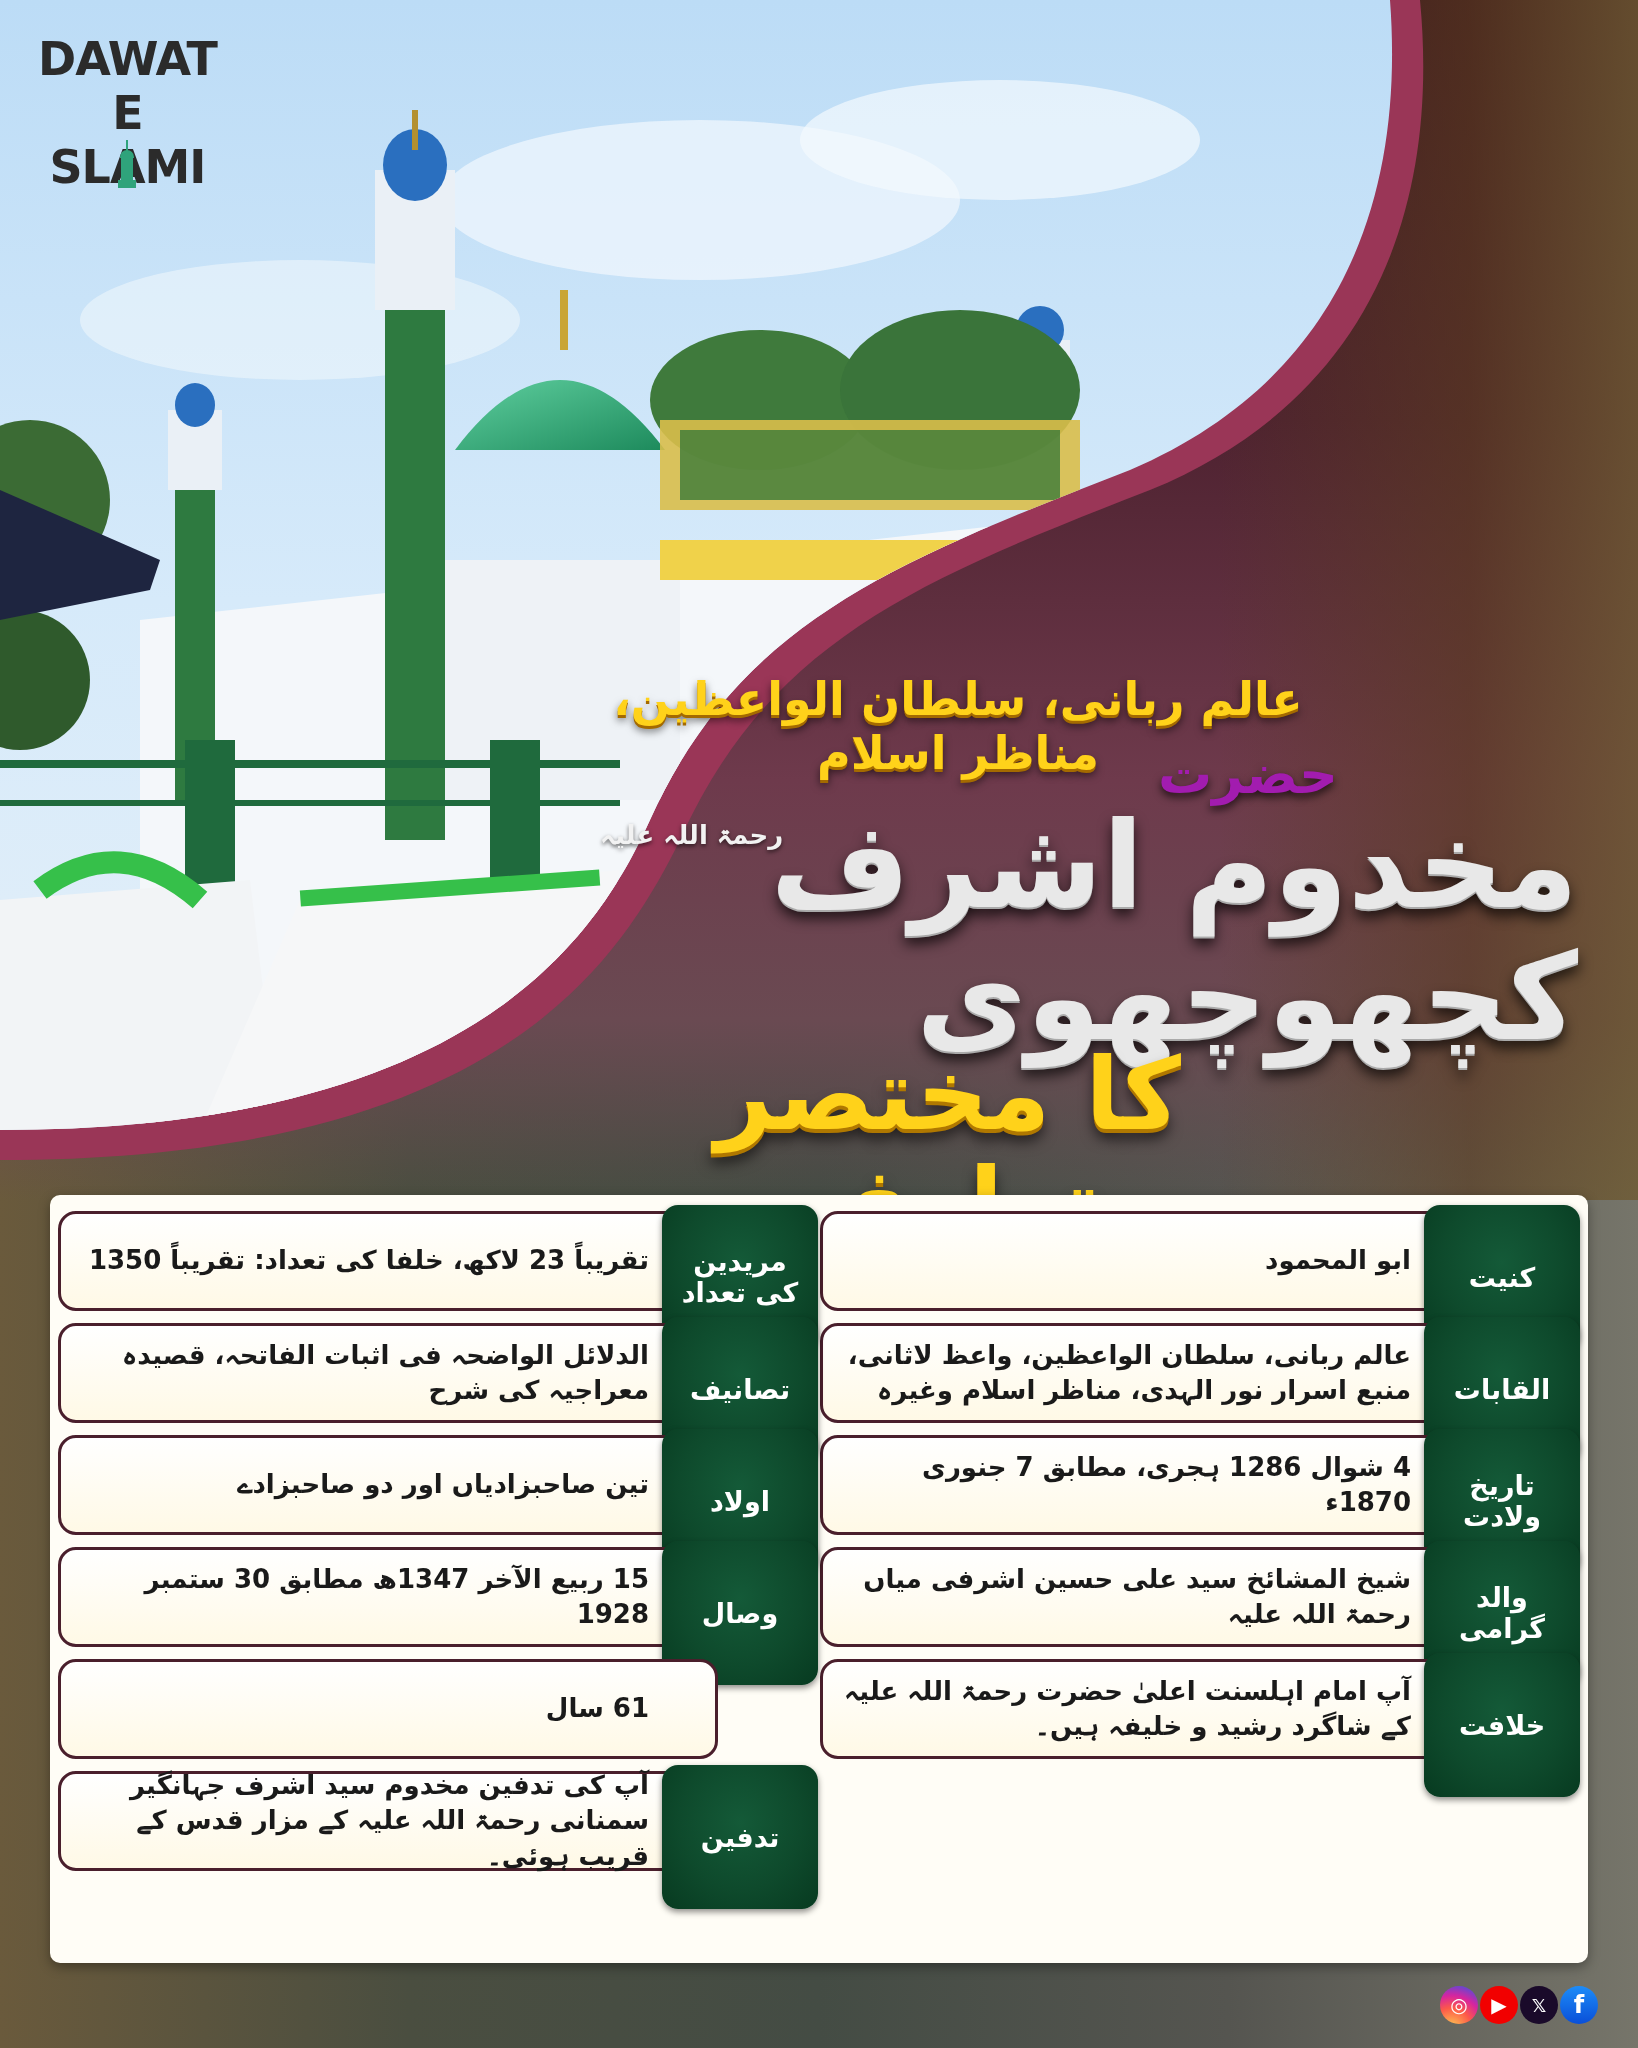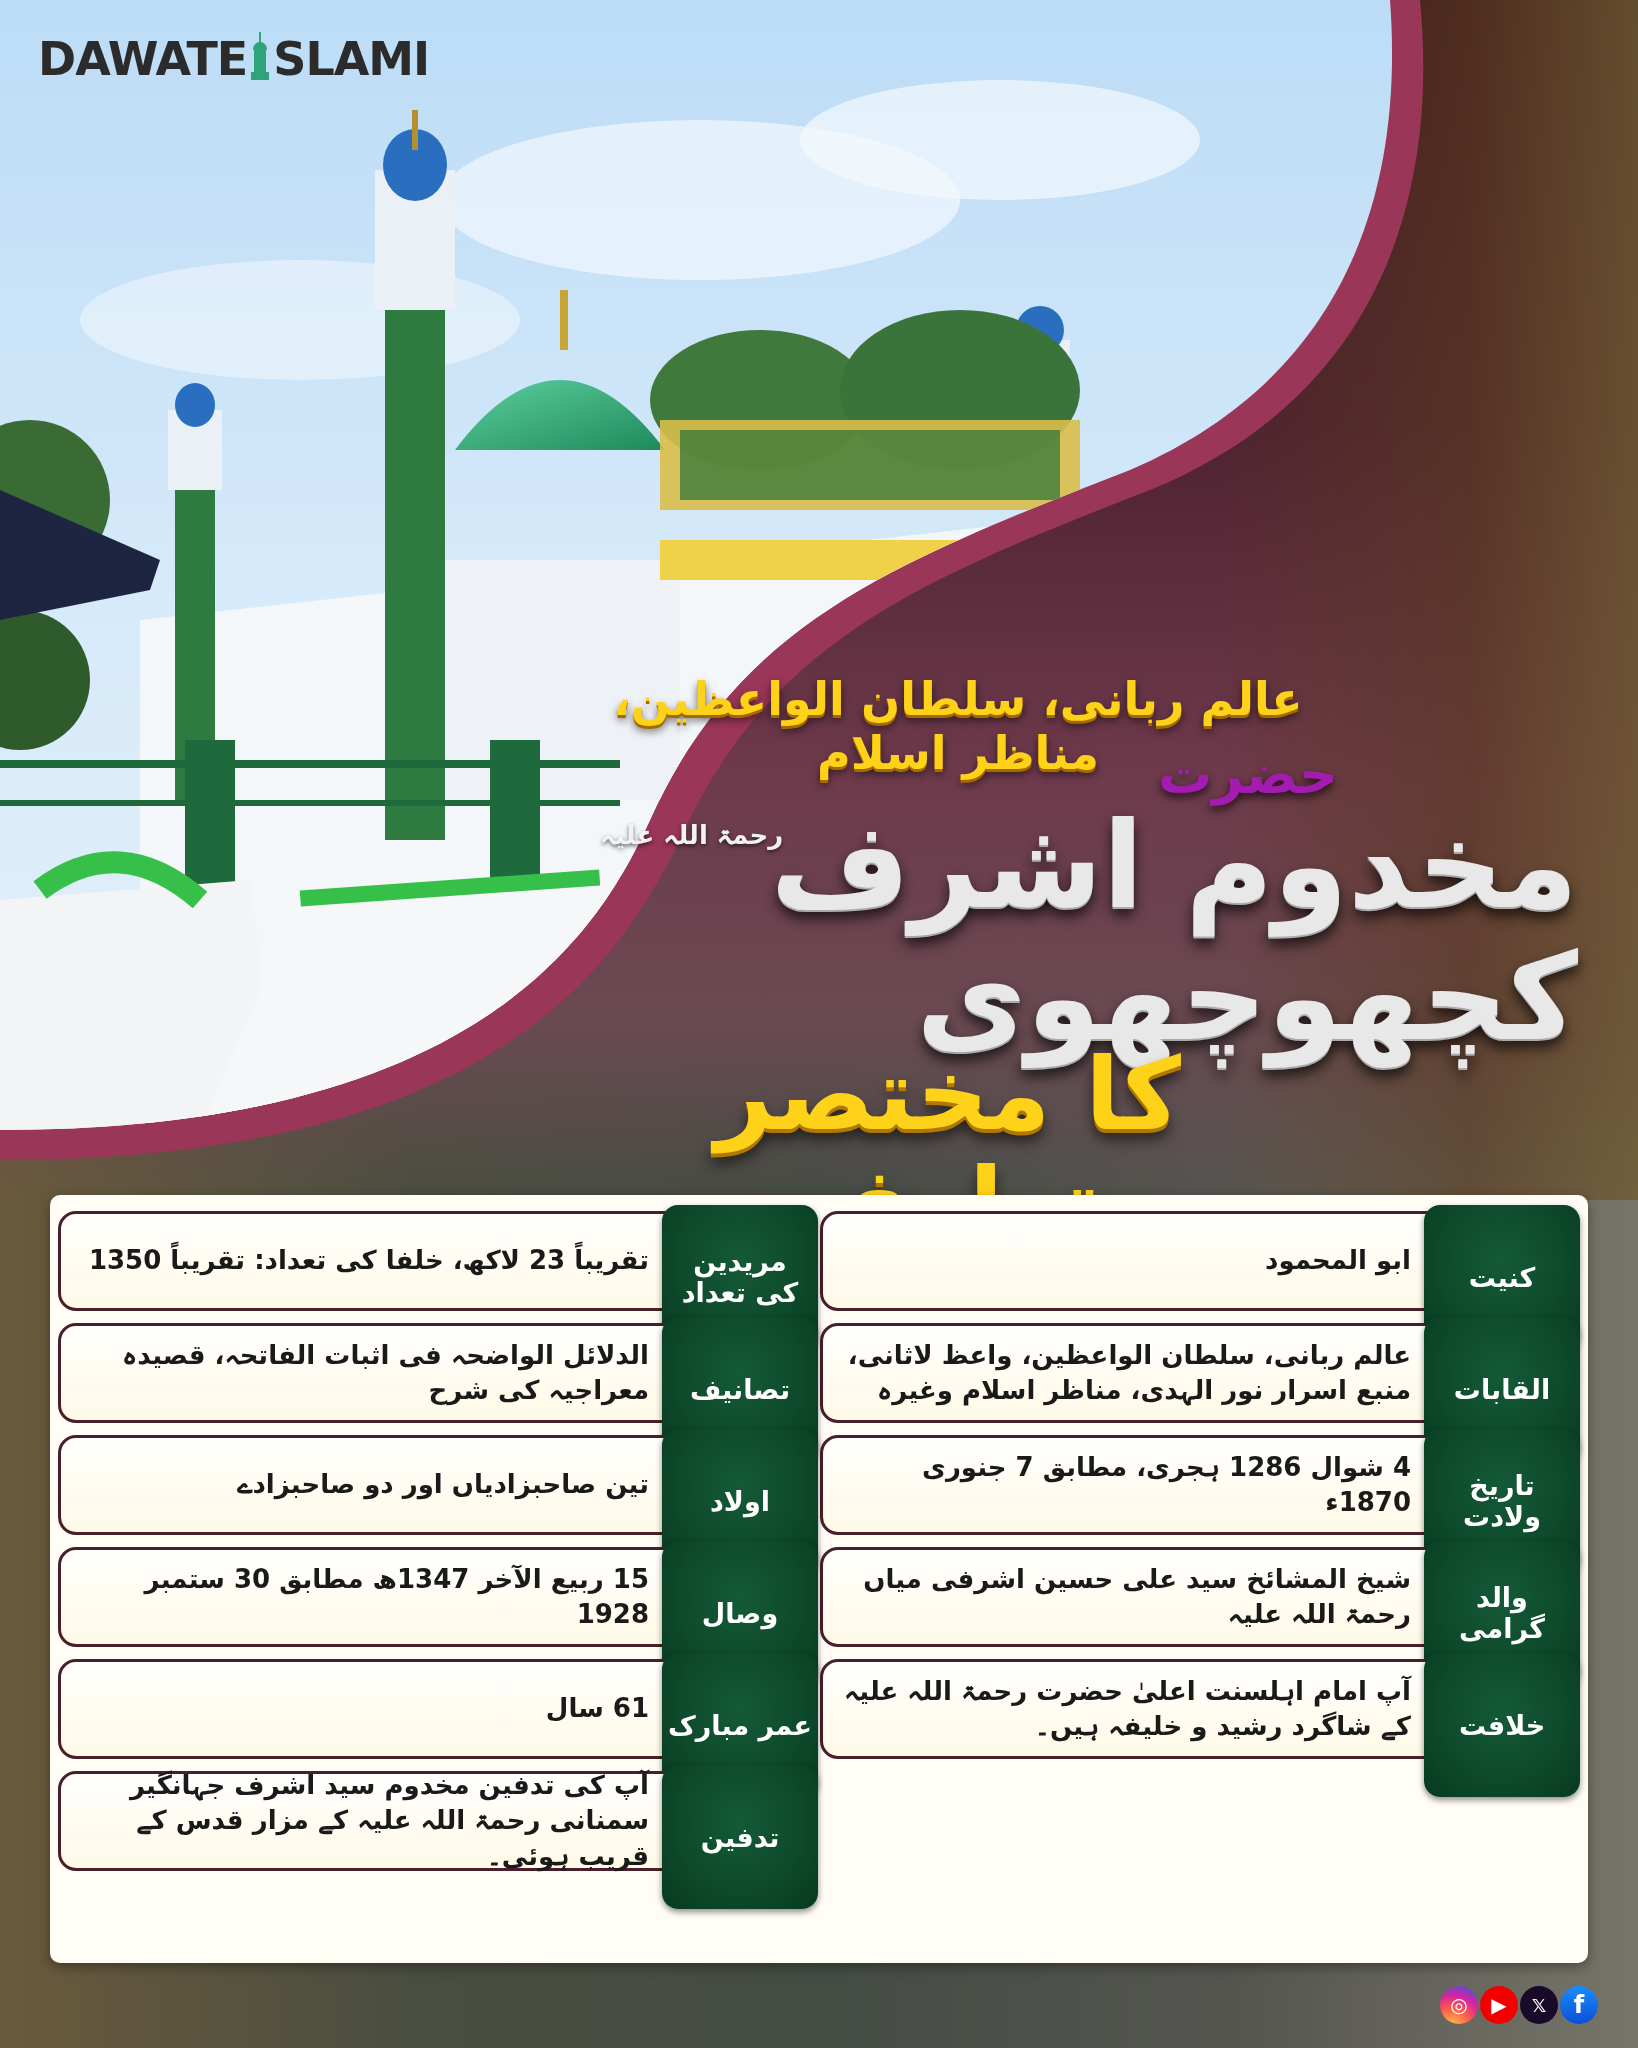--- a/index.html
+++ b/index.html
@@ -20,23 +20,23 @@
   }
   
   .photo-wrap {
     position: absolute; left: 0; top: 0; width: 1638px; height: 1200px;
   }
   .photo-wrap svg { position: absolute; left: 0; top: 0; }
 
   
   .logo {
     position: absolute; left: 38px; top: 32px; height: 58px;
-    display: flex; align-items: flex-start;
+    display: flex; align-items: center;
     font-family: "DejaVu Sans", sans-serif; font-weight: 900;
-    font-size: 46px; letter-spacing: -1px; color: #2b2b2b;
+    font-size: 46px; letter-spacing: -1px; color: #2b2b2b; flex-direction: column;
   }
   .logo .tower {
     display: inline-block; position: relative; width: 22px; height: 50px; margin: 0 2px;
   }
   .logo .tower .spire { position: absolute; left: 10px; top: 0; width: 2px; height: 12px; background: #2fa37b; }
   .logo .tower .cap { position: absolute; left: 4px; top: 10px; width: 14px; height: 8px; background: #2fa37b; border-radius: 7px 7px 0 0; }
   .logo .tower .body { position: absolute; left: 5px; top: 18px; width: 12px; height: 24px; background: #2fa37b; }
   .logo .tower .base { position: absolute; left: 2px; top: 40px; width: 18px; height: 8px; background: #2fa37b; }
   .subtitle {
     position: absolute; right: 270px; top: 672px; width: 820px; text-align: center;
@@ -241,21 +241,20 @@
     <div class="row">
       <div class="value-box">تین صاحبزادیاں اور دو صاحبزادے</div>
       <div class="label-box">اولاد</div>
     </div>
     <div class="row">
       <div class="value-box">15 ربیع الآخر 1347ھ مطابق 30 ستمبر 1928</div>
       <div class="label-box">وصال</div>
     </div>
     <div class="row">
       <div class="value-box">61 سال</div>
-      <div class="label-box">عمر مبارک</div>
     </div>
     <div class="row">
       <div class="value-box">آپ کی تدفین مخدوم سید اشرف جہانگیر سمنانی رحمۃ اللہ علیہ کے مزار قدس کے قریب ہوئی۔</div>
       <div class="label-box">تدفین</div>
     </div>
   </div>
 </div>
 
 <div class="social">
   <a class="ic instagram">◎</a>

